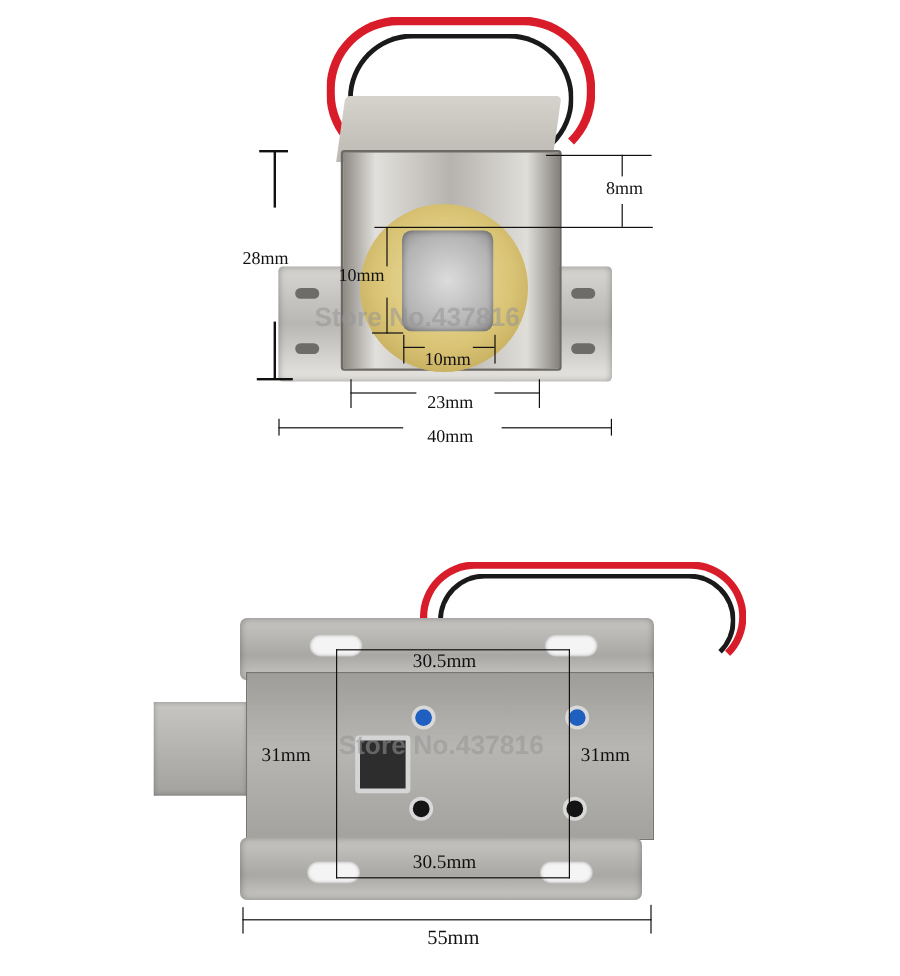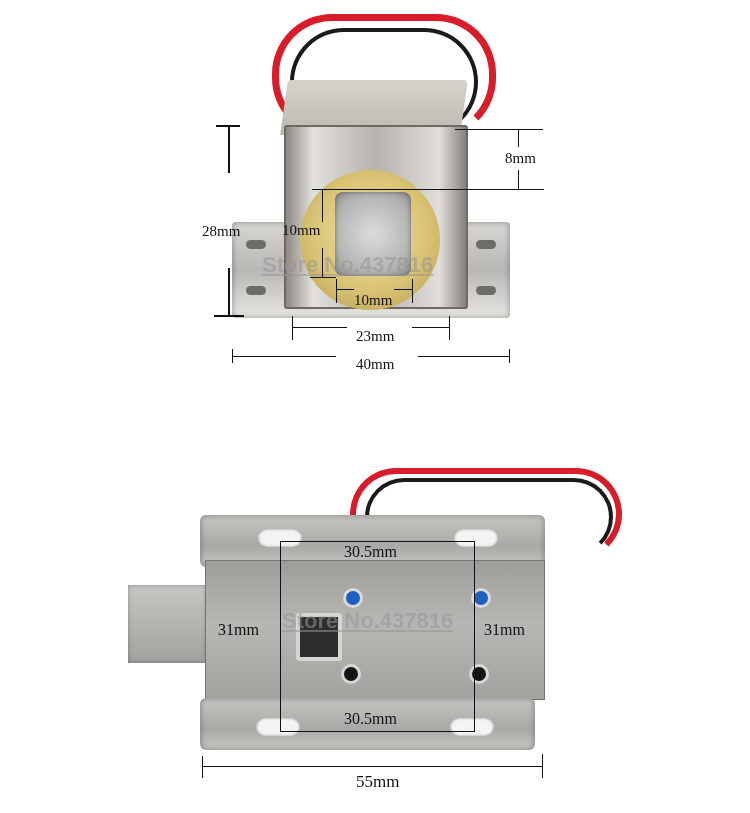--- a/index.html
+++ b/index.html
@@ -6,21 +6,21 @@
     body {
       width: 750px; height: 813px; background: #ffffff;
       position: relative; overflow: hidden;
       font-family: "Liberation Serif", "DejaVu Serif", serif;
     }
     .abs { position: absolute; }
     .label { position: absolute; font-size: 15px; color: #111; white-space: nowrap; }
     .line { position: absolute; background: #111; }
     .watermark {
       position: absolute; font-family: "Liberation Sans", "DejaVu Sans", sans-serif;
-      font-weight: bold; color: rgba(150,150,150,0.55); font-size: 22px; white-space: nowrap; text-decoration: underline;
+      font-weight: bold; color: rgba(150,150,150,0.55); font-size: 22px; white-space: nowrap;
     }
     
     .flange-top {
       left: 232px; top: 222px; width: 278px; height: 96px;
       background: linear-gradient(180deg, #d8d6d2 0%, #b9b7b3 50%, #e8e6e2 100%);
       border-radius: 4px; box-shadow: inset 0 0 6px rgba(0,0,0,0.35);
     }
     .flange-hole { position: absolute; width: 20px; height: 9px; border-radius: 5px; background: #6e6c68; }
     .body-top {
       left: 284px; top: 125px; width: 180px; height: 180px;
@@ -79,21 +79,21 @@
   <div class="abs body-top"></div>
   <div class="abs brass"></div>
   <div class="abs plunger-face"></div>
 
   <div class="watermark" style="left:262px;top:252px;">Store No.437816</div>
 
   <div class="line" style="left:228px;top:125px;width:2px;height:48px;"></div>
   <div class="line" style="left:216px;top:125px;width:24px;height:2px;"></div>
   <div class="line" style="left:228px;top:268px;width:2px;height:48px;"></div>
   <div class="line" style="left:214px;top:315px;width:30px;height:2px;"></div>
-  <div class="label" style="left:202px;top:223px;">28mm</div>
+  <div class="label" style="left:202px;top:208px;">28mm</div>
 
   <div class="line" style="left:455px;top:129px;width:88px;height:1px;"></div>
   <div class="line" style="left:312px;top:189px;width:232px;height:1px;"></div>
   <div class="line" style="left:518px;top:129px;width:1px;height:18px;"></div>
   <div class="line" style="left:518px;top:170px;width:1px;height:19px;"></div>
   <div class="label" style="left:505px;top:150px;">8mm</div>
 
   <div class="line" style="left:322px;top:190px;width:1px;height:32px;"></div>
   <div class="line" style="left:322px;top:248px;width:1px;height:30px;"></div>
   <div class="line" style="left:310px;top:277px;width:26px;height:1px;"></div>

